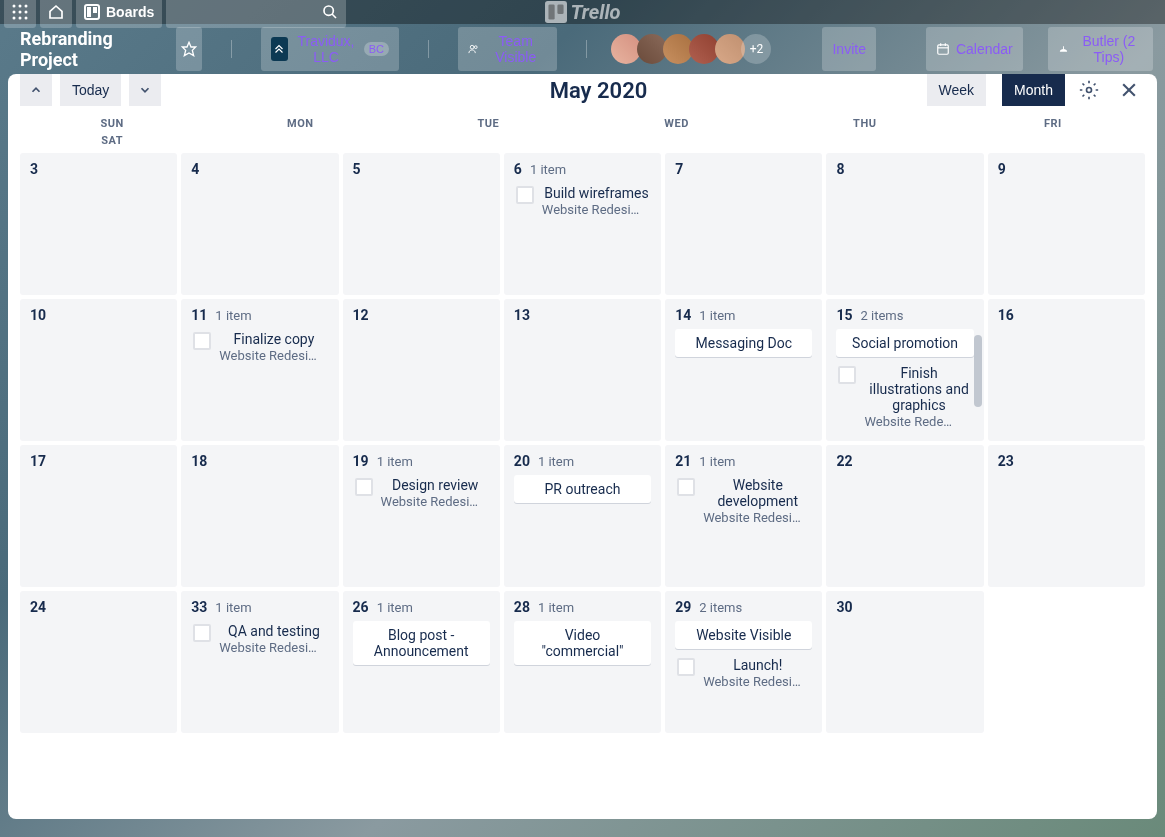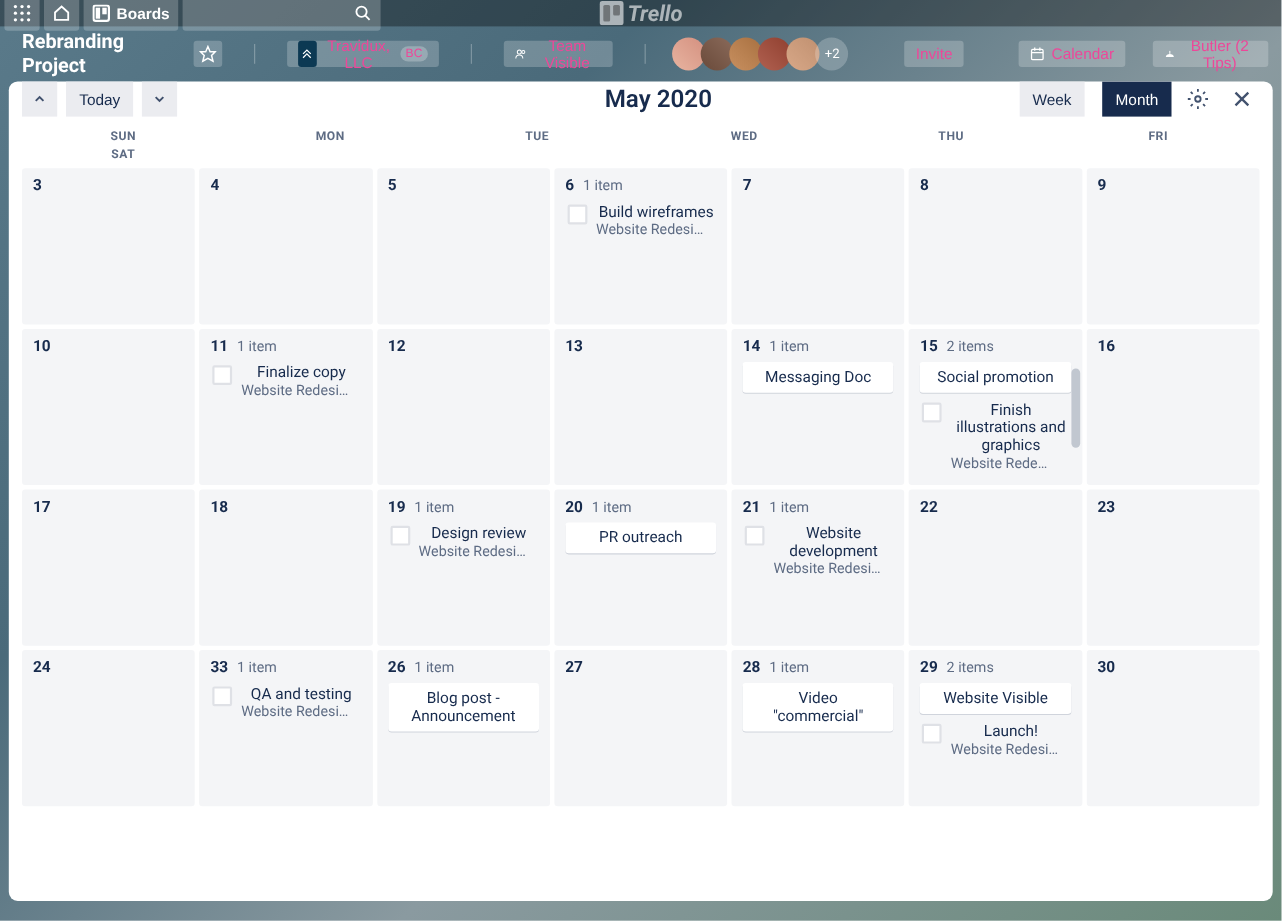--- a/index.html
+++ b/index.html
@@ -5,21 +5,21 @@
 * { box-sizing: border-box; margin: 0; padding: 0; }
 body { font-family: -apple-system, BlinkMacSystemFont, "Segoe UI", Roboto, Helvetica, Arial, sans-serif; background: linear-gradient(135deg, #5a7a8a 0%, #4a6a7a 30%, #8a9aa0 60%, #6a8a7a 100%); width: 1165px; height: 837px; overflow: hidden; color: #172b4d; }
 .topbar { height: 24px; background: rgba(0,0,0,0.35); display: flex; align-items: center; padding: 0 4px; gap: 4px; }
 .tb-btn { height: 32px; background: rgba(255,255,255,0.22); border: none; border-radius: 3px; display: flex; align-items: center; justify-content: center; color: #fff; cursor: pointer; padding: 0 8px; font-size: 14px; font-weight: 700; }
 .tb-btn.sq { width: 32px; padding: 0; }
 .tb-search { position: relative; width: 180px; }
 .tb-search svg { position: absolute; right: 8px; top: 50%; transform: translateY(-50%); }
 .tb-logo { position: absolute; left: 50%; transform: translateX(-50%); display: flex; align-items: center; gap: 4px; color: rgba(255,255,255,0.6); font-weight: 700; font-size: 20px; font-style: italic; }
 .boardbar { height: 50px; display: flex; align-items: center; padding: 0 12px; gap: 25px; }
 .board-title { color: #fff; font-size: 18px; font-weight: 700; padding: 0 8px; }
-.bb-btn { height: 24px; background: rgba(255,255,255,0.22); border: none; border-radius: 3px; color: #ec4899; display: flex; align-items: center; gap: 6px; padding: 0 10px; font-size: 14px; cursor: pointer; }
+.bb-btn { height: 44px; background: rgba(255,255,255,0.22); border: none; border-radius: 3px; color: #8b5cf6; display: flex; align-items: center; gap: 6px; padding: 0 10px; font-size: 14px; cursor: pointer; }
 .bb-btn.icon-only { width: 32px; padding: 0; justify-content: center; }
 .bb-sep { width: 1px; height: 18px; background: rgba(255,255,255,0.3); margin: 0 4px; }
 .team-icon { width: 24px; height: 24px; background: #0c3953; border-radius: 3px; display: flex; align-items: center; justify-content: center; }
 .bc-badge { background: rgba(255,255,255,0.25); font-size: 11px; padding: 1px 5px; border-radius: 8px; font-weight: 400; }
 .avatars { display: flex; align-items: center; }
 .av { width: 30px; height: 30px; border-radius: 50%; border: none; margin-left: -4px; }
 .av1 { background: linear-gradient(45deg,#e8b4a0,#d49080); }
 .av2 { background: linear-gradient(45deg,#6a4a3a,#8a6a5a); }
 .av3 { background: linear-gradient(45deg,#c89060,#a87040); }
 .av4 { background: linear-gradient(45deg,#b06050,#904030); }
@@ -359,25 +359,20 @@
         <div class="cell-head">
           <span class="daynum">26</span>
           <span class="itemcount">1 item</span>
         </div>
         <div class="card">
           <div class="card-title">Blog post - Announcement</div>
         </div>
       </div>
       <div class="cell">
         <div class="cell-head">
-          <span class="daynum">27</span>
-        </div>
-      </div>
-      <div class="cell">
-        <div class="cell-head">
           <span class="daynum">28</span>
           <span class="itemcount">1 item</span>
         </div>
         <div class="card">
           <div class="card-title">Video "commercial"</div>
         </div>
       </div>
       <div class="cell">
         <div class="cell-head">
           <span class="daynum">29</span>

